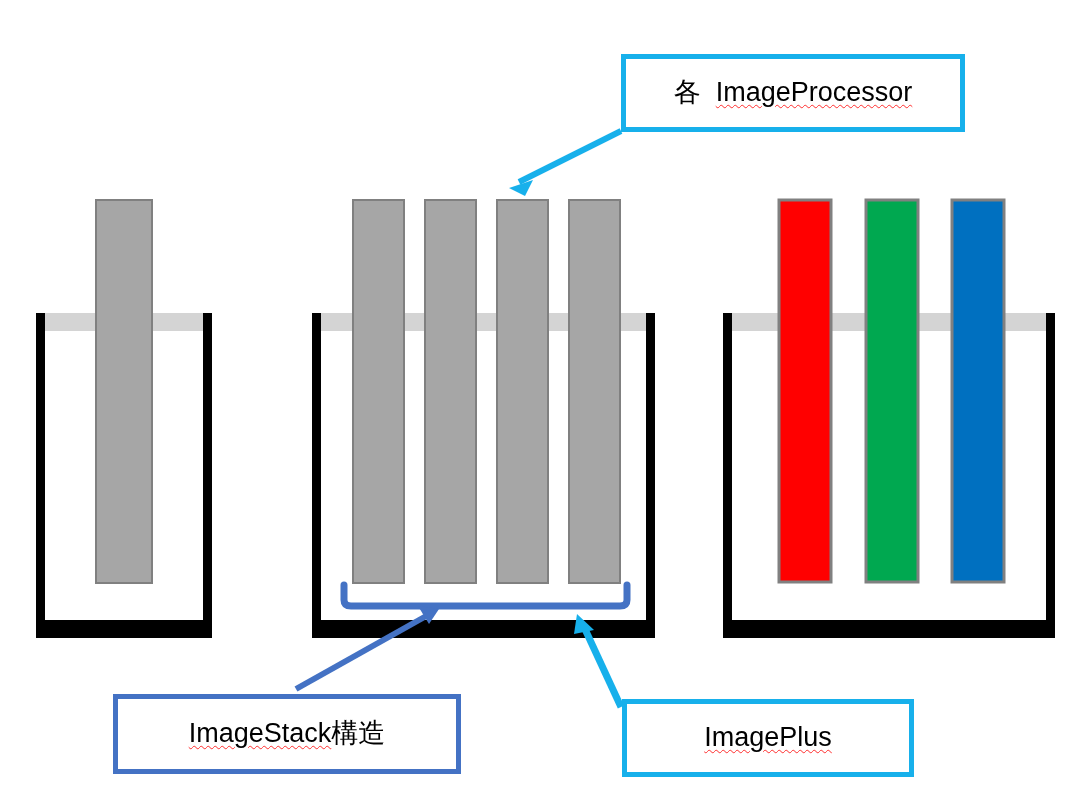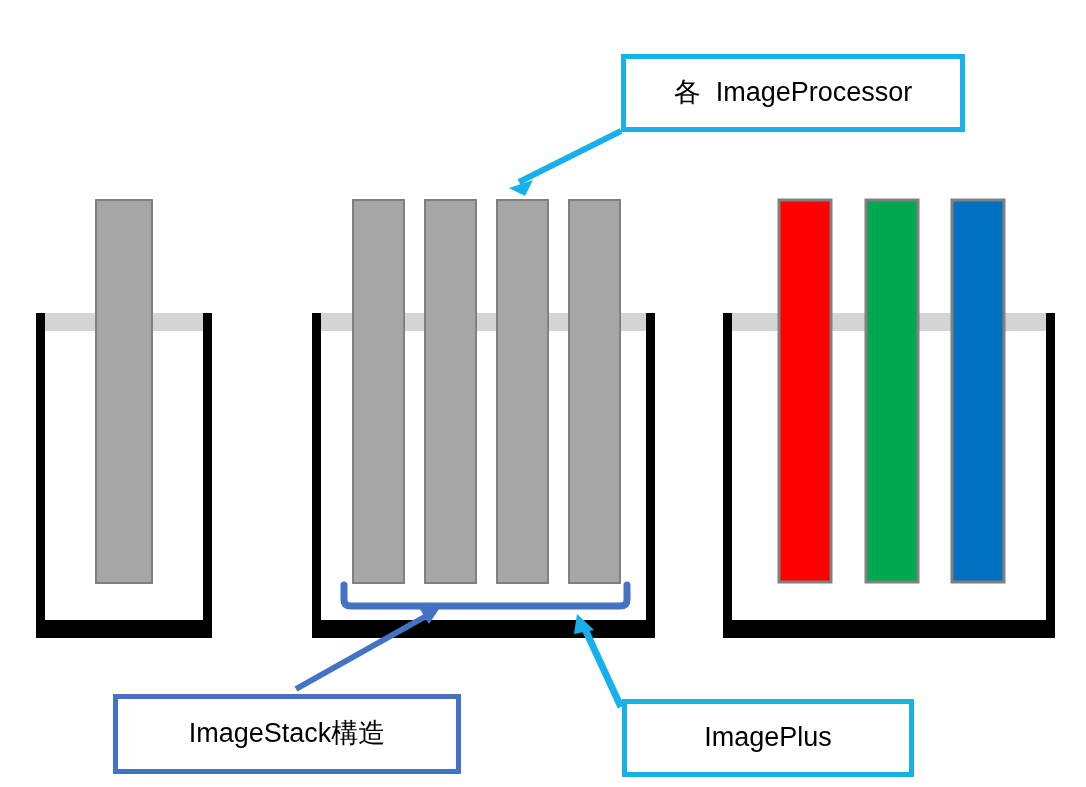--- a/index.html
+++ b/index.html
@@ -34,20 +34,21 @@
   }
   .callout-text {
     font-size: 27px;
     color: #000000;
     white-space: pre;
     line-height: 1.1;
     letter-spacing: 0px;
   }
   .spell {
     
+    text-decoration: underline;
     text-decoration-color: #ff2d2d;
     text-decoration-style: wavy;
     text-decoration-thickness: 1px;
     text-underline-offset: 3px;
   }
 </style>
 </head>
 <body>
 
 <div id="canvas">

